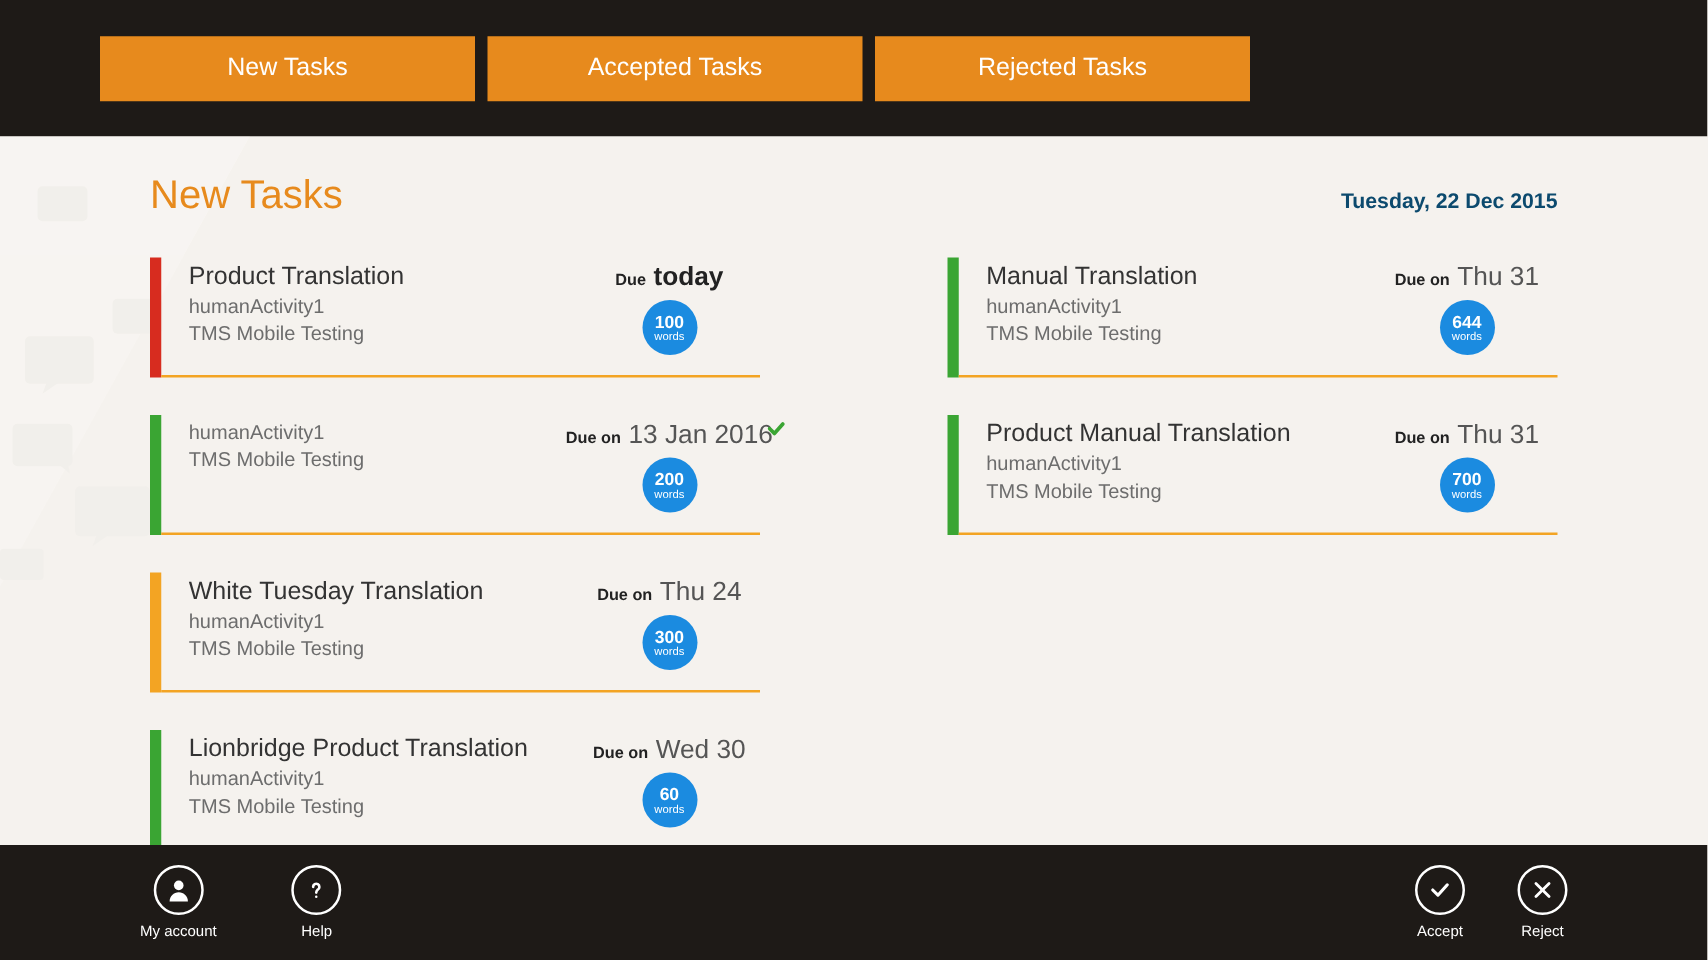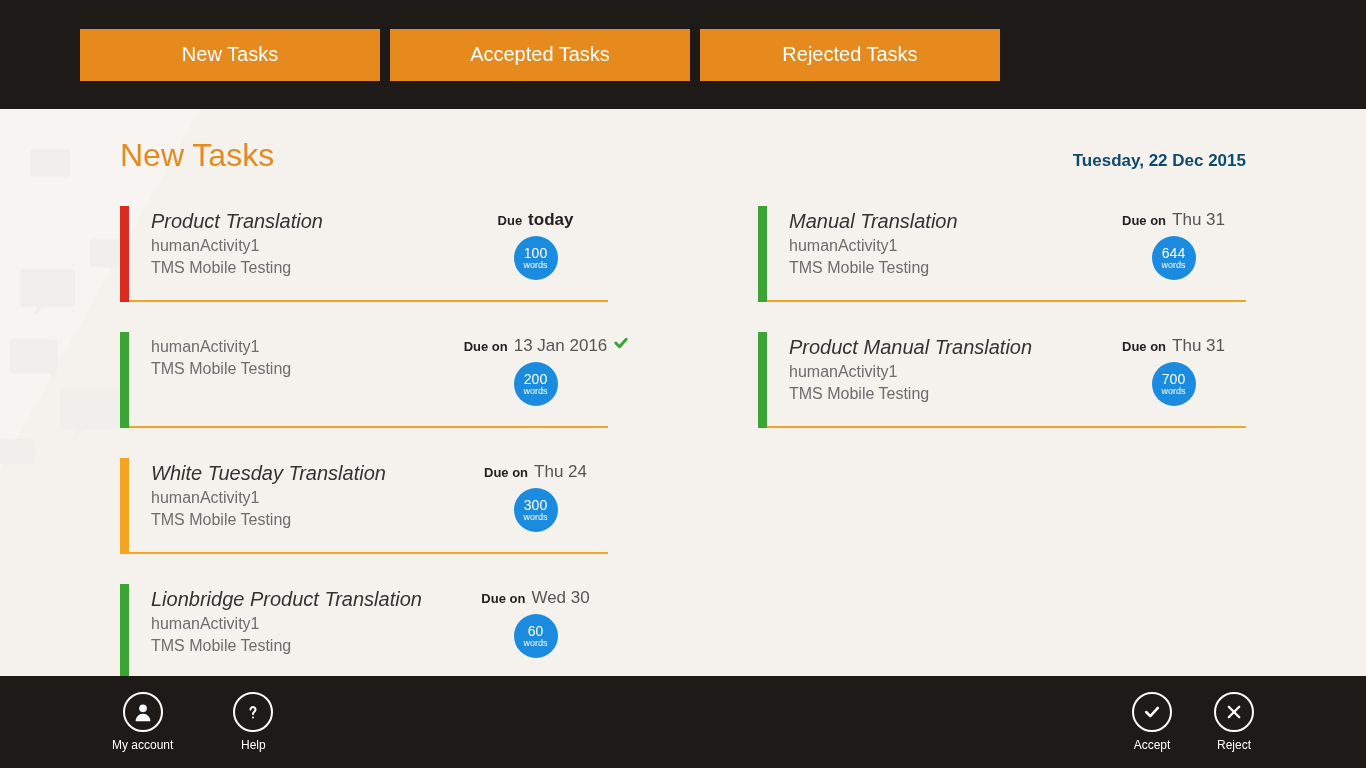--- a/index.html
+++ b/index.html
@@ -97,21 +97,20 @@
       display: flex;
       align-items: flex-start;
       padding-top: 4px;
     }
     .task-info { flex: 1; }
     .task-title {
       font-size: 20px;
       color: #333;
       font-weight: 400;
       margin-bottom: 2px;
-      font-style: italic;
     }
     .task-sub {
       font-size: 16px;
       color: #6d6d6d;
       font-weight: 300;
       line-height: 1.4;
     }
 
     .task-right {
       display: flex;
@@ -121,36 +120,36 @@
       position: relative;
     }
     .due-row {
       display: flex;
       gap: 6px;
       align-items: baseline;
       margin-bottom: 6px;
       white-space: nowrap;
     }
     .due-prefix { font-weight: 600; color: #222; font-size: 13px; }
-    .due-date { color: #555; font-size: 17px; font-weight: 400; }
+    .due-date { color: #555; font-size: 21px; font-weight: 400; }
     .due-date.today { font-weight: 600; color: #222; }
 
     .word-badge {
       width: 44px;
       height: 44px;
       border-radius: 50%;
       background: #1b8be0;
       color: #fff;
       display: flex;
       flex-direction: column;
       align-items: center;
       justify-content: center;
       line-height: 1;
     }
-    .word-count { font-size: 14px; font-weight: 400; }
+    .word-count { font-size: 14px; font-weight: 700; }
     .word-label { font-size: 9px; margin-top: 1px; }
 
     .check-icon {
       position: absolute;
       right: -22px;
       top: -2px;
       color: #3aa533;
     }
 
     .bottom-bar {

